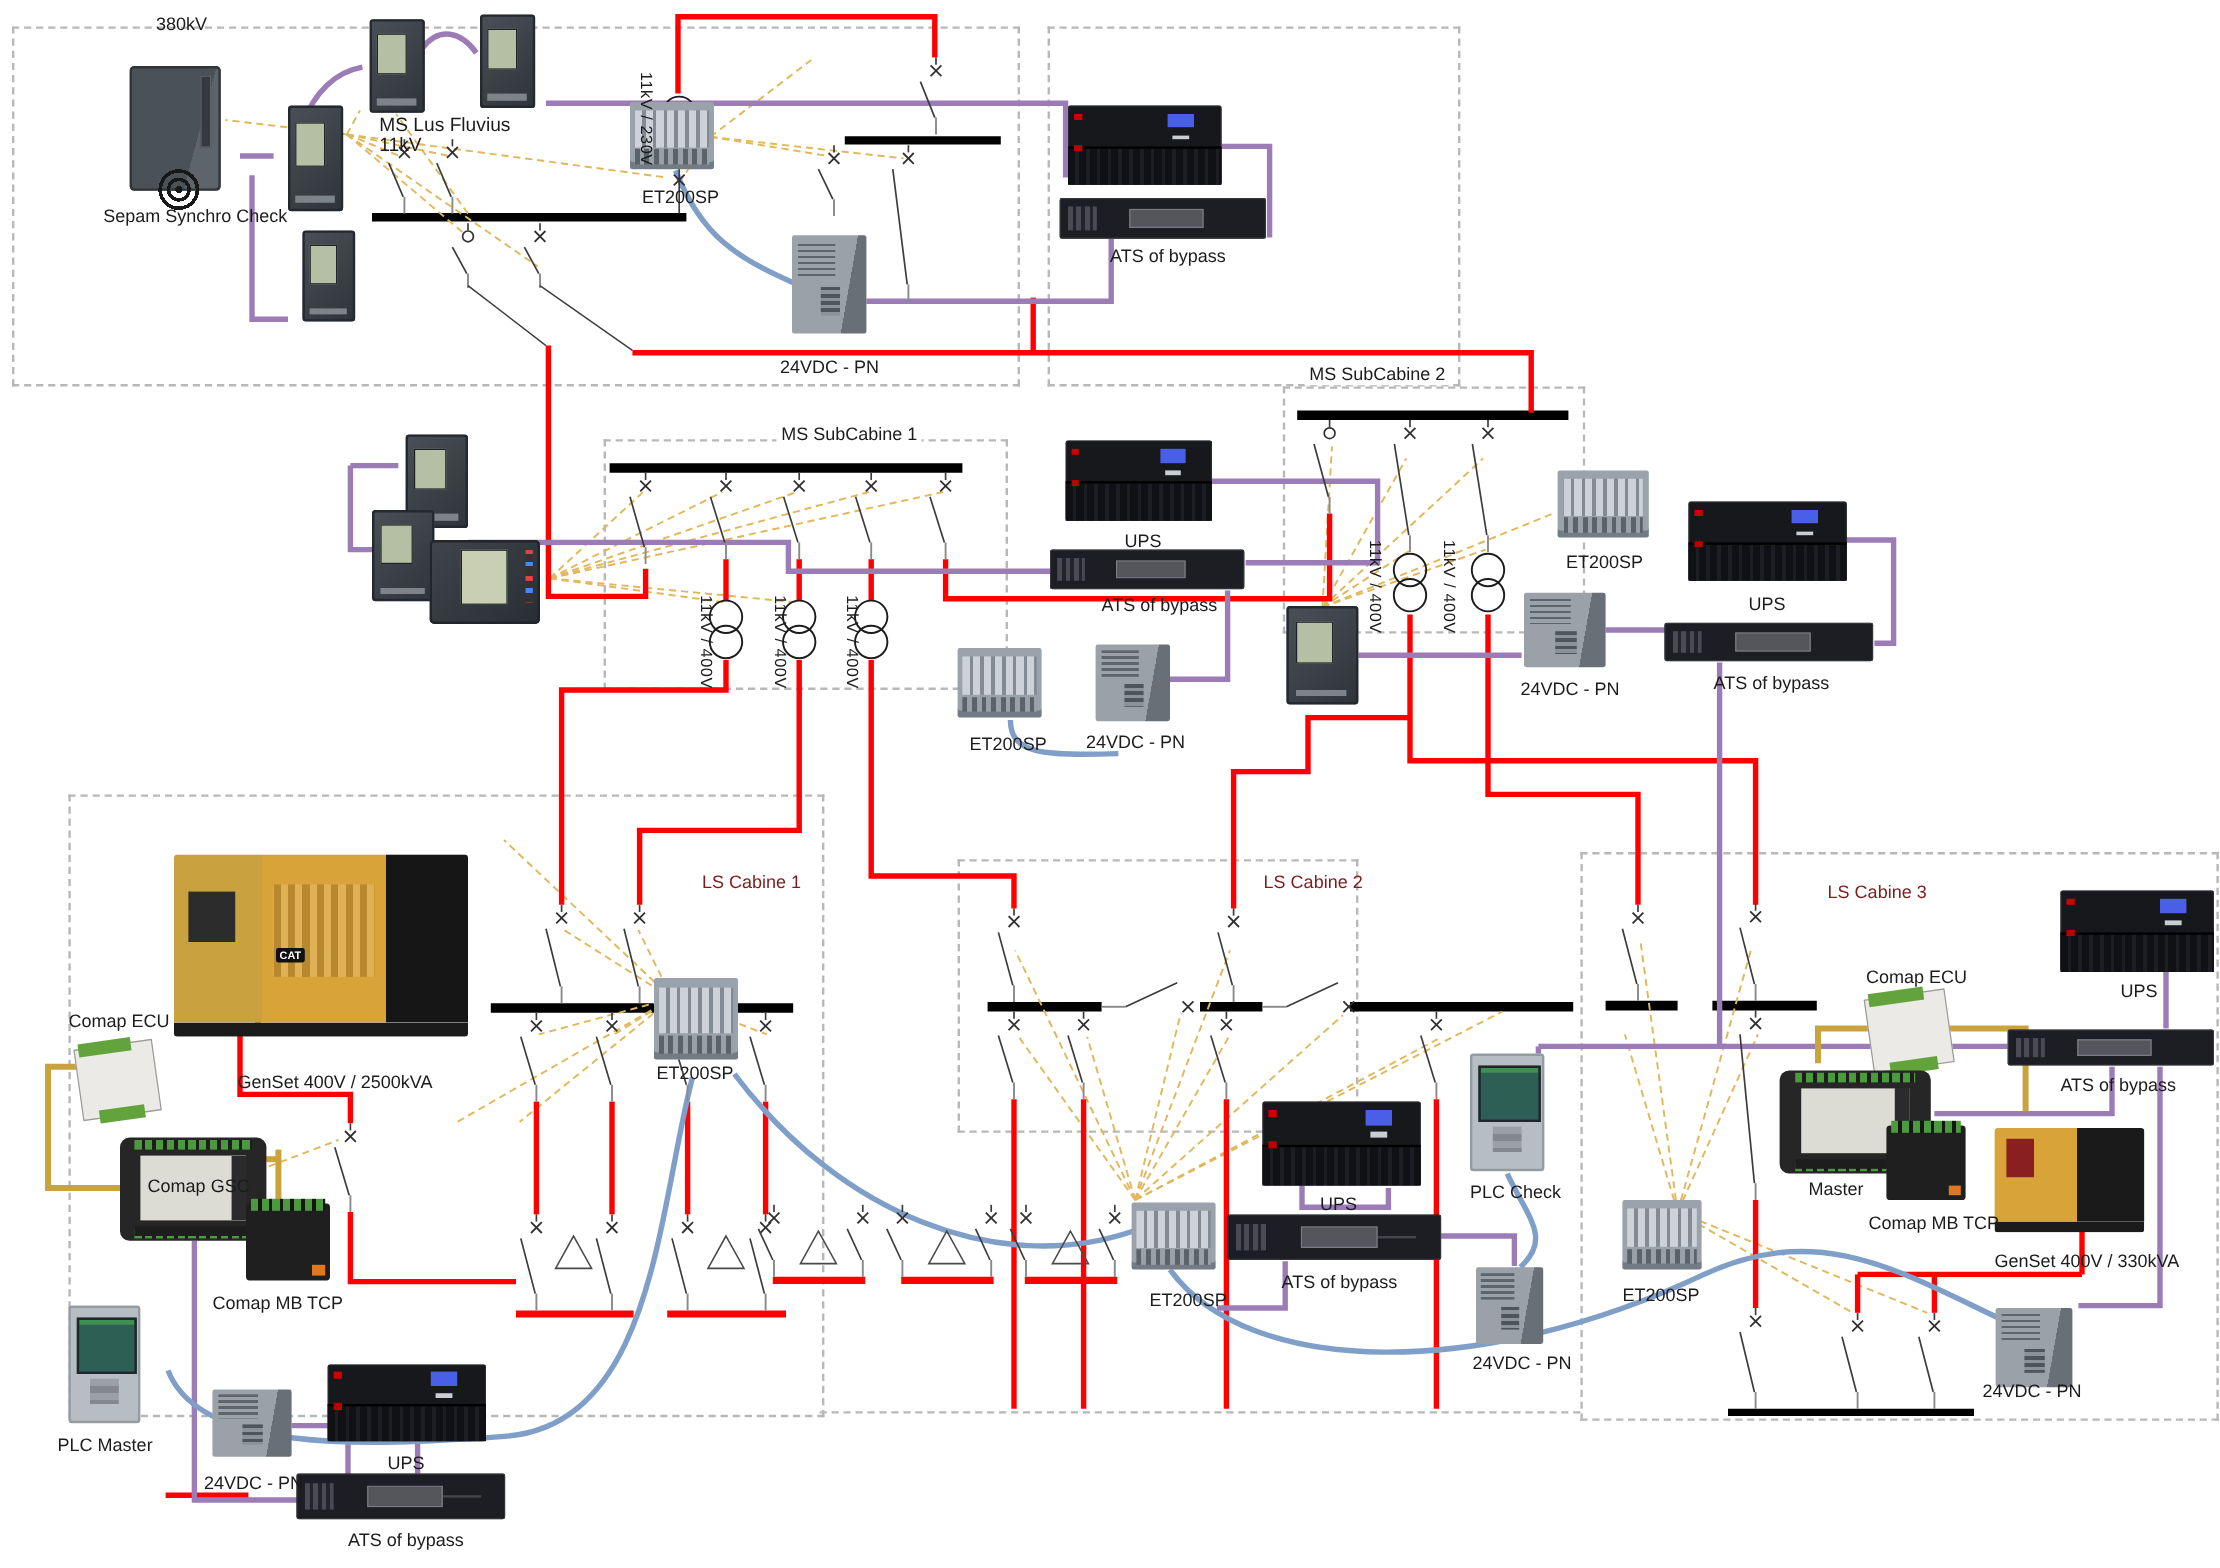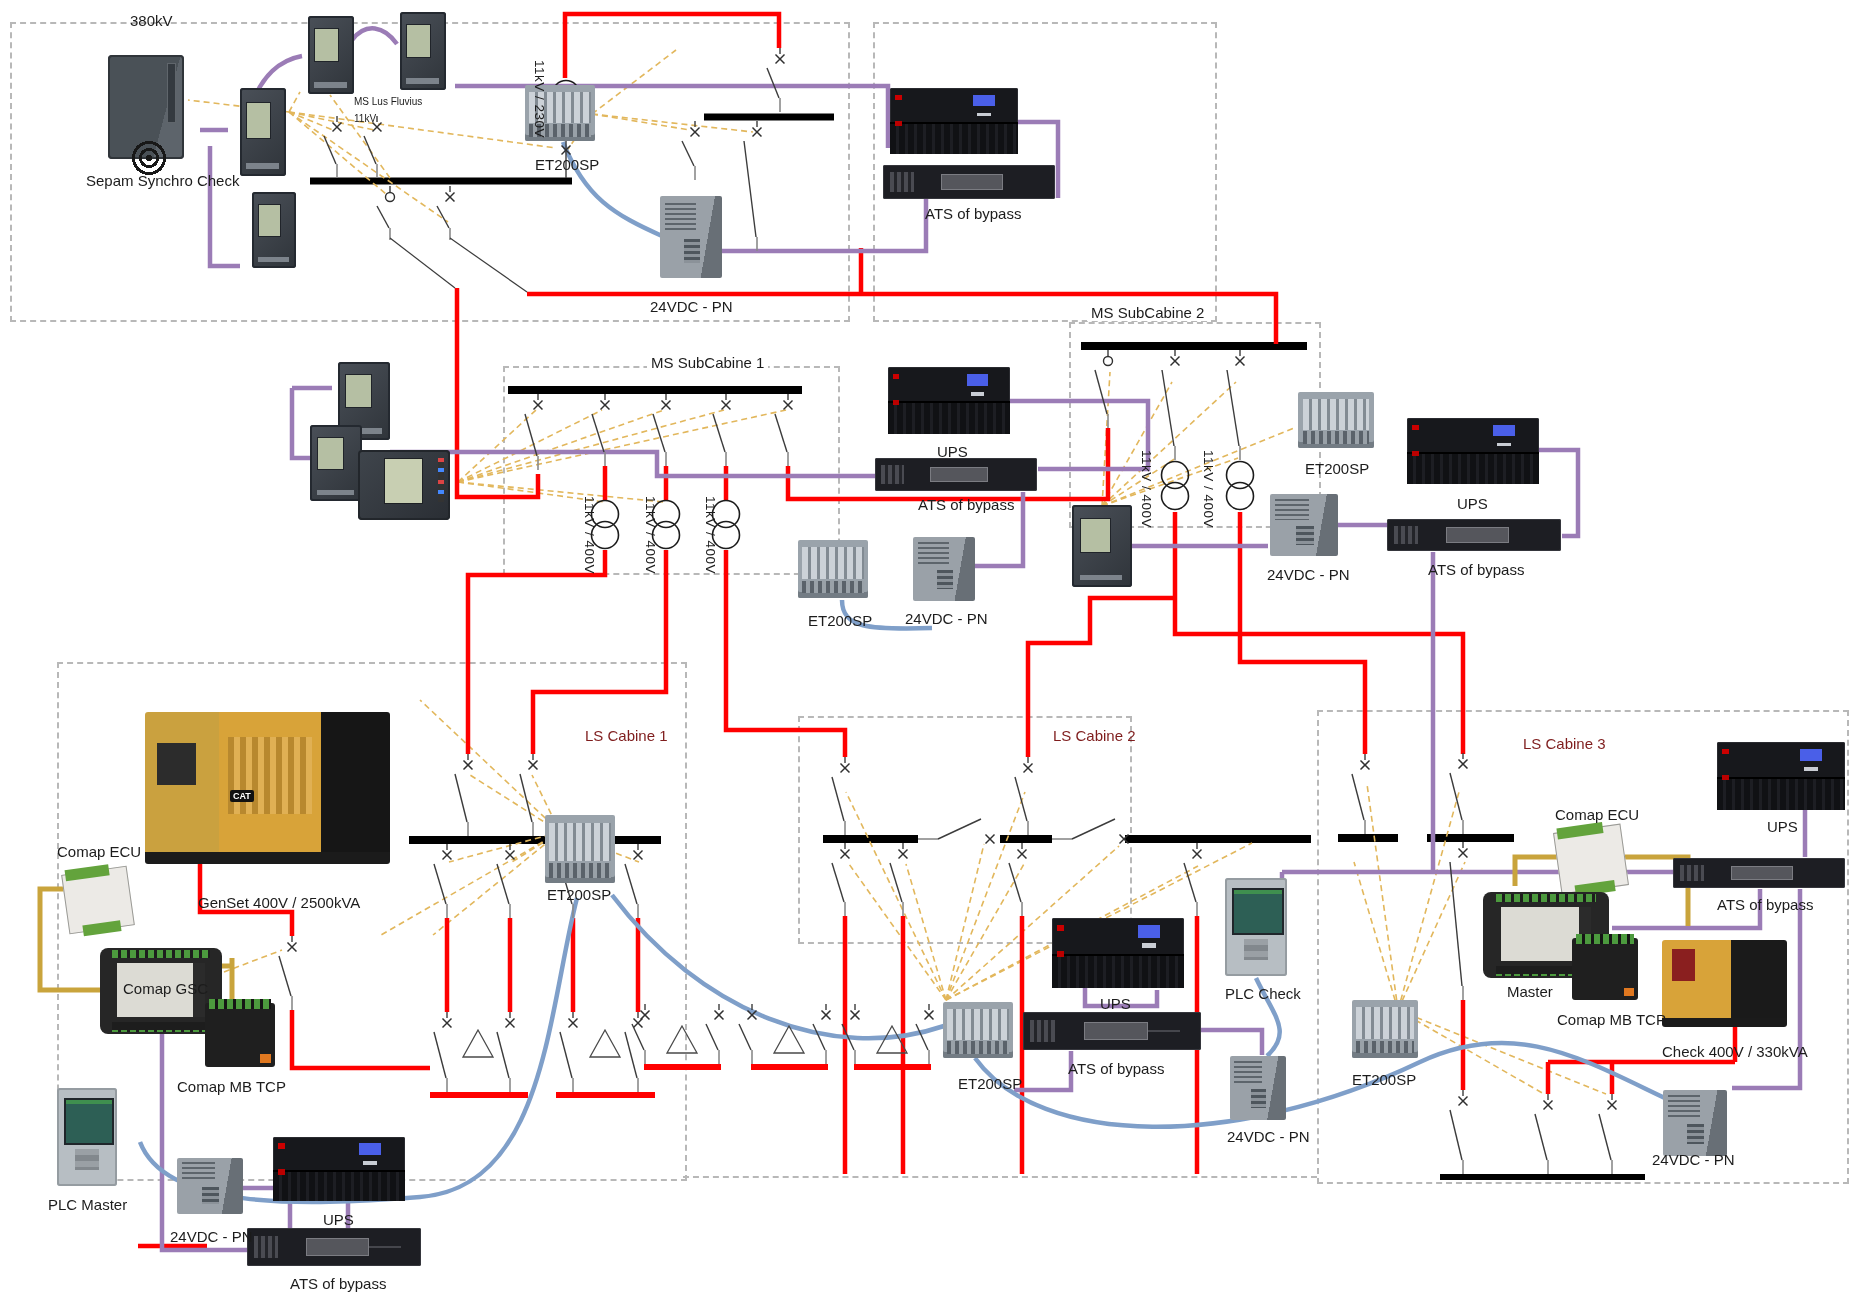--- a/index.html
+++ b/index.html
@@ -3,21 +3,21 @@
 <meta charset="utf-8">
 <style>
   html,body{margin:0;padding:0;background:#fff;}
   #canvas{position:relative;width:1850px;height:1307px;background:#fff;overflow:hidden;
           font-family:"Liberation Sans",sans-serif;}
   #wires{position:absolute;left:0;top:0;z-index:1;}
   .box{position:absolute;border:2px dashed #b8b8b8;z-index:0;}
   .lbl{position:absolute;font-size:15px;color:#1c1c1c;white-space:nowrap;z-index:6;line-height:1.15;}
   .title{background:#fff;padding:0 4px;}
   .navy{color:#7f1d1d;}
-  .small{font-size:10px;margin-left:38px;}
+  .small{font-size:16px;}
   .rot{writing-mode:vertical-rl;font-size:13.5px;letter-spacing:.5px;}
   .eq{position:absolute;z-index:4;}
   
   .relay{background:linear-gradient(135deg,#4a5058,#2f343a);border-radius:3px;box-shadow:inset 0 0 0 2px #242930;}
   .relay:before{content:"";position:absolute;left:14%;top:16%;width:48%;height:40%;background:#b5bfa3;border:1px solid #20242a;}
   .relay:after{content:"";position:absolute;left:14%;bottom:8%;width:70%;height:7%;background:#7c838b;}
   .sepam80{background:linear-gradient(135deg,#3f454c,#2a2e34);border-radius:4px;box-shadow:inset 0 0 0 2px #22262b;}
   .sepam80:before{content:"";position:absolute;left:28%;top:12%;width:40%;height:62%;background:#c8cfb2;border:1px solid #1e2125;}
   .sepam80:after{content:"";position:absolute;right:6%;top:12%;width:7%;height:62%;background:repeating-linear-gradient(#d44 0 4px,#333 4px 10px,#48f 10px 14px,#333 14px 22px);}
   .synchro{background:linear-gradient(105deg,#4a5157 70%,#5d646b 70%);border-radius:4px;box-shadow:inset 0 0 0 2px #30353a;}
@@ -580,16 +580,16 @@
   <div class="lbl" style="left:958px;top:1075px;">ET200SP</div>
   <div class="lbl" style="left:1100px;top:995px;">UPS</div>
   <div class="lbl" style="left:1068px;top:1060px;">ATS of bypass</div>
   <div class="lbl" style="left:1225px;top:985px;">PLC Check</div>
   <div class="lbl" style="left:1227px;top:1128px;">24VDC - PN</div>
   <div class="lbl" style="left:1555px;top:806px;">Comap ECU</div>
   <div class="lbl" style="left:1767px;top:818px;">UPS</div>
   <div class="lbl" style="left:1717px;top:896px;">ATS of bypass</div>
   <div class="lbl" style="left:1507px;top:983px;">Master</div>
   <div class="lbl" style="left:1557px;top:1011px;">Comap MB TCP</div>
-  <div class="lbl" style="left:1662px;top:1043px;">Check 400V / 330kVA</div>
+  <div class="lbl" style="left:1662px;top:1043px;">GenSet 400V / 330kVA</div>
   <div class="lbl" style="left:1352px;top:1071px;">ET200SP</div>
   <div class="lbl" style="left:1652px;top:1151px;">24VDC - PN</div>
 </div>
 
 </body></html>

